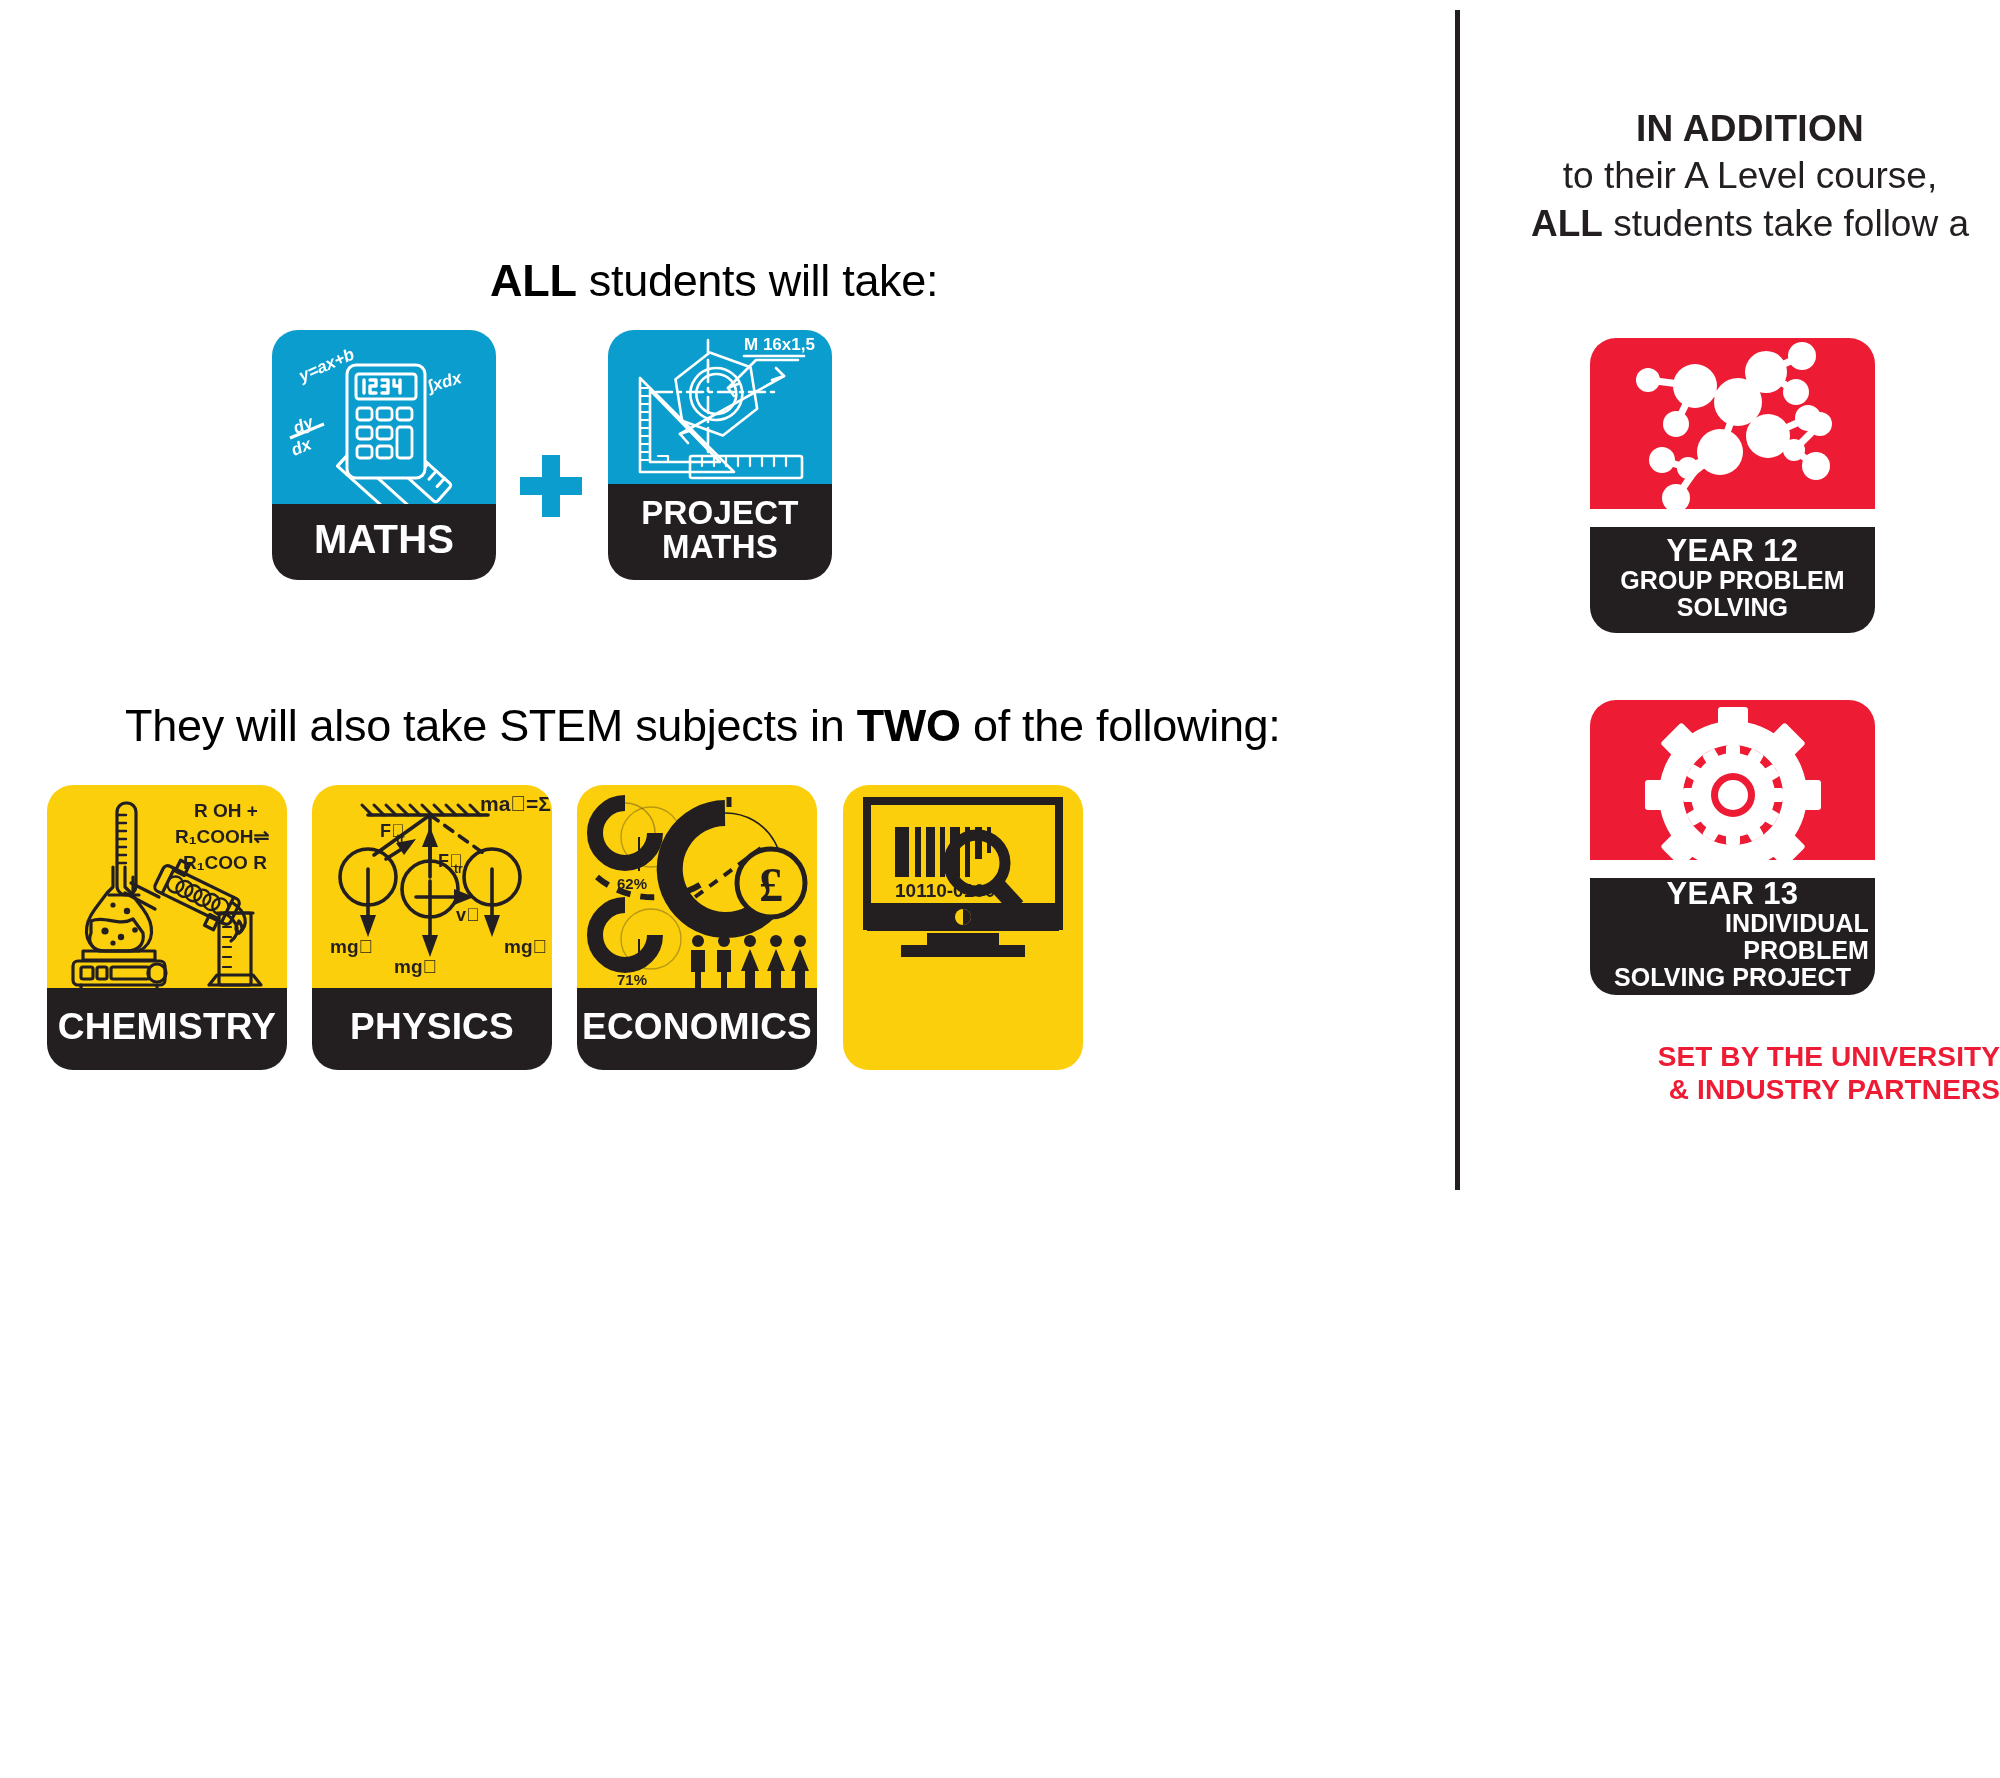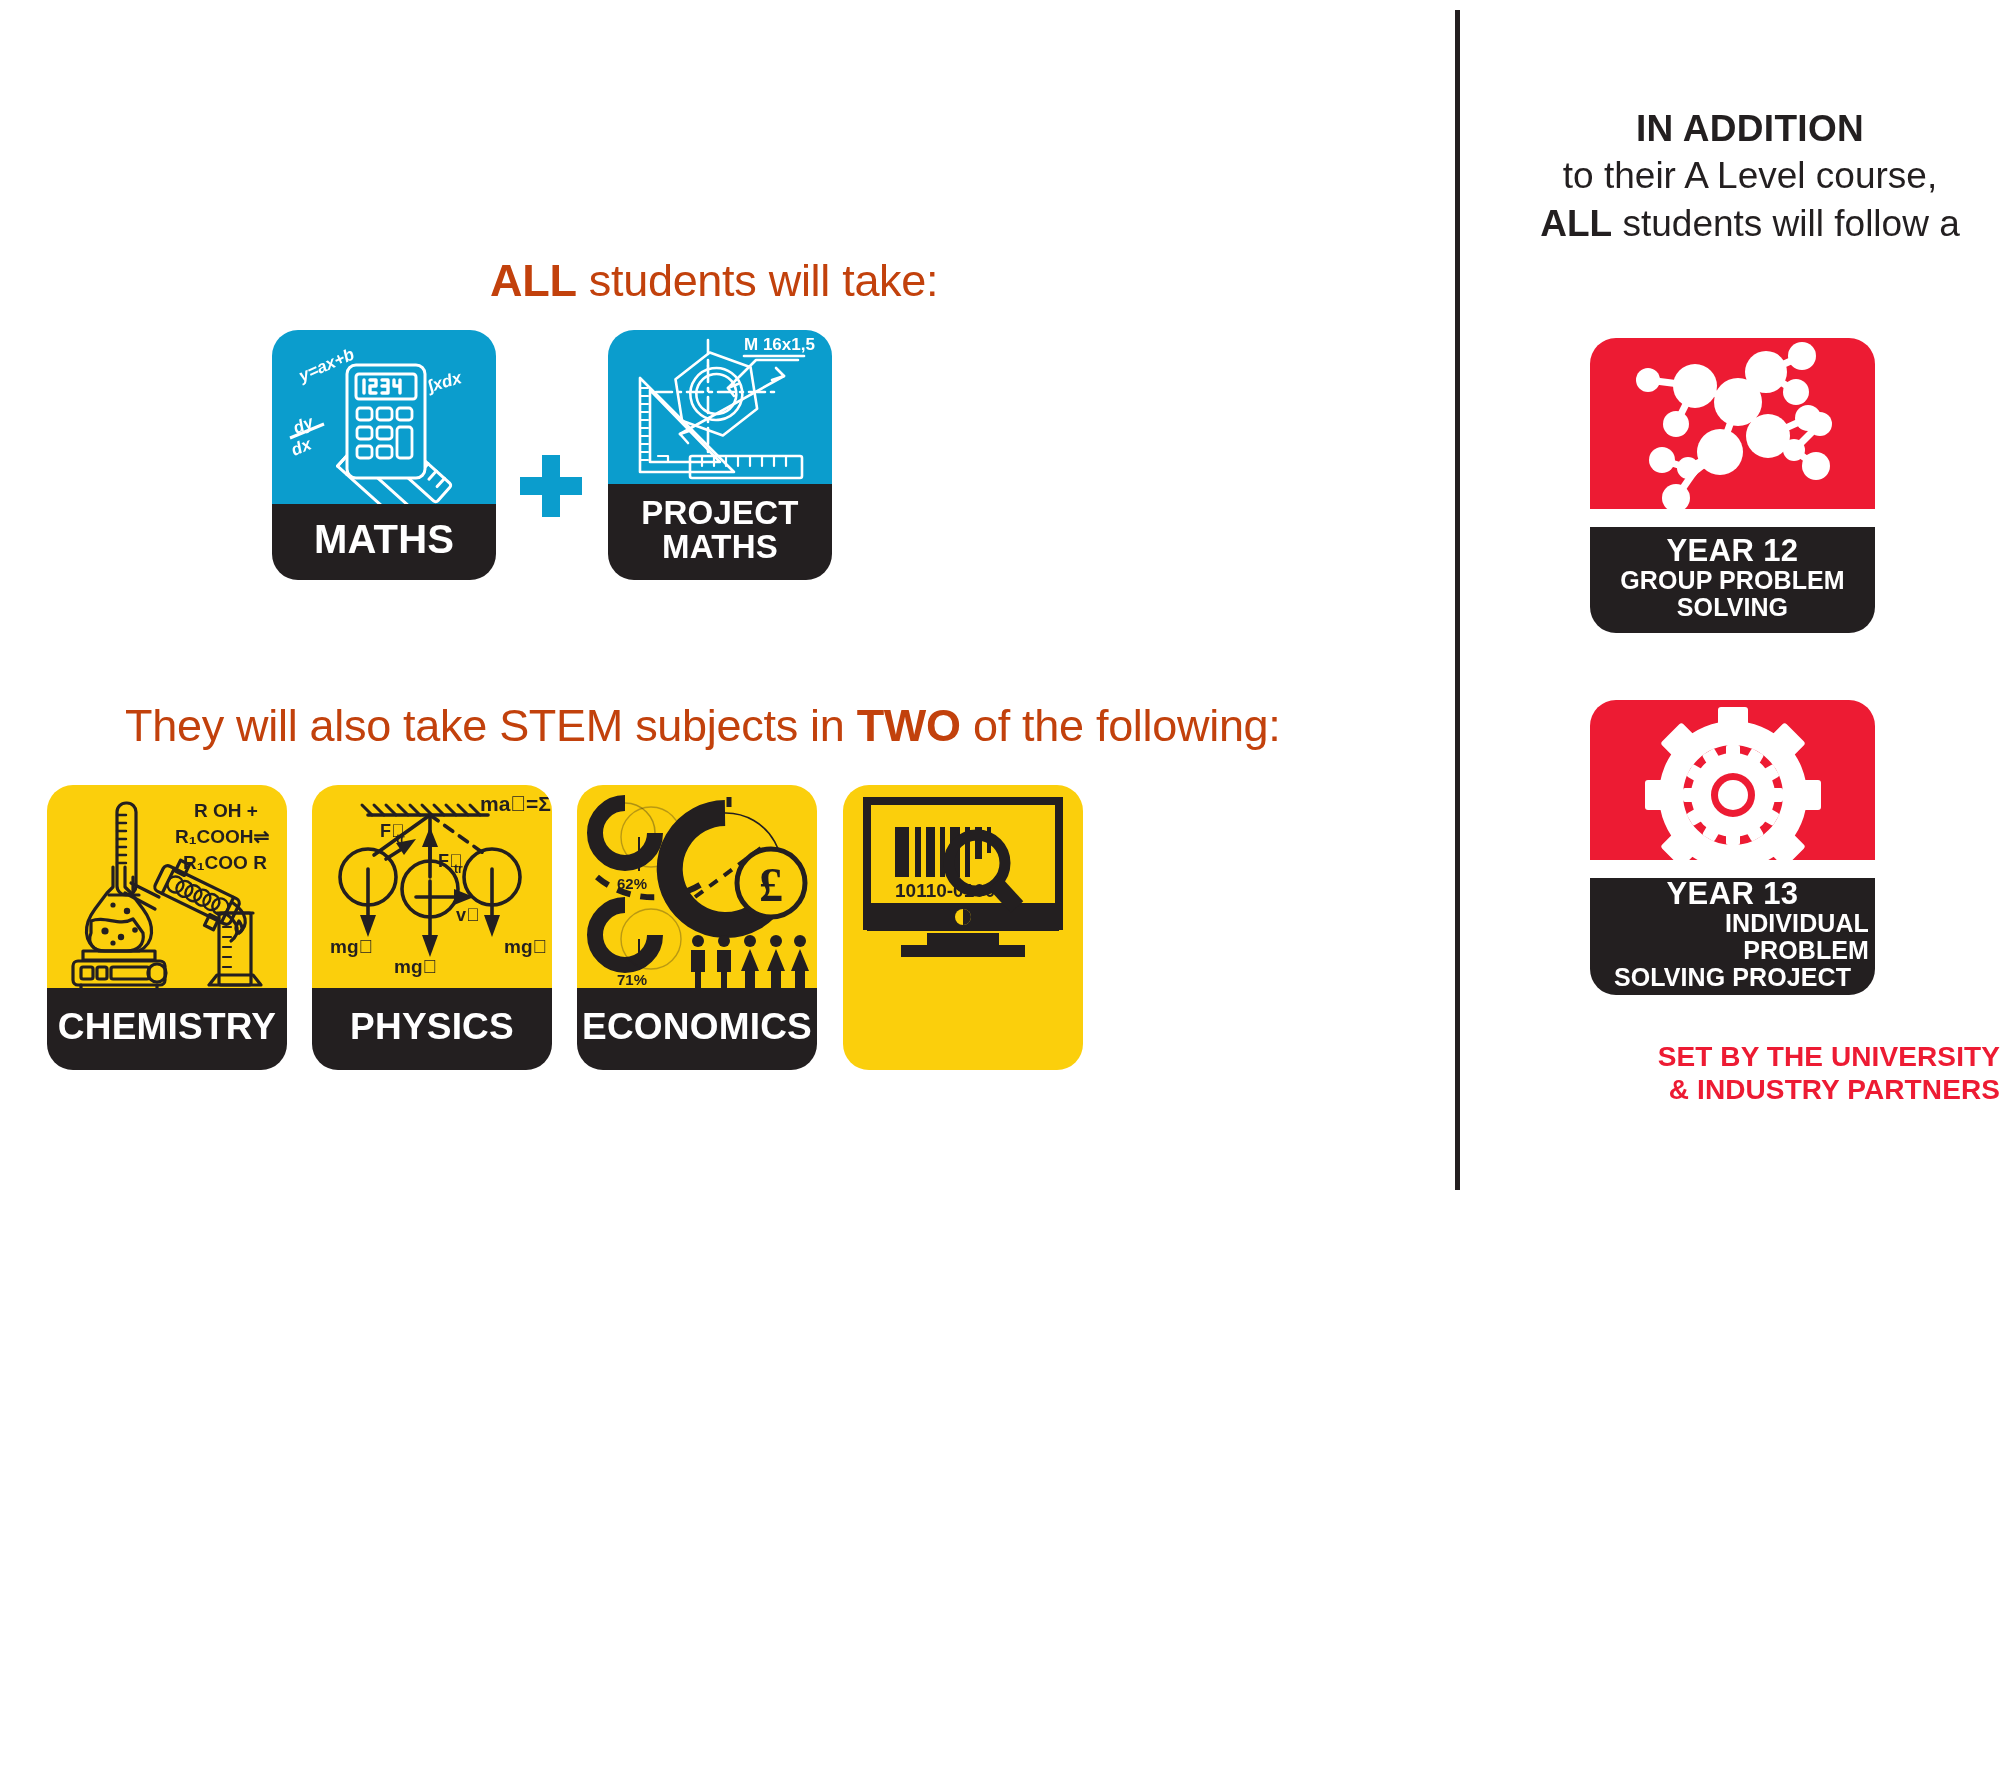--- a/index.html
+++ b/index.html
@@ -27,21 +27,21 @@
     left: 0;
     top: 0;
     width: 1455px;
     height: 1210px;
   }
 
   .heading {
     font-size: 44px;
     font-weight: 400;
     letter-spacing: -0.3px;
-    color: #c2410c;
+    color: #000000;
     white-space: nowrap;
   }
   .heading b { font-weight: 700; }
 
   .heading-take {
     position: absolute;
     left: 490px;
     top: 255px;
     font-size: 45px;
   }
@@ -517,21 +517,21 @@
 
   </div>
 
   <div class="divider"></div>
 
   <div class="right-col">
 
     <div class="right-intro">
       <div class="cap">IN ADDITION</div>
       <div>to their A Level course,</div>
-      <div><b>ALL</b><span> students will follow a</span></div>
+      <div><b>ALL</b><span> students take follow a</span></div>
     </div>
 
     <div class="tile red year-tile" id="tile-year12">
       <div class="tile-art">
         <svg viewBox="0 0 285 190" width="285" height="190">
           <g stroke="#ffffff" stroke-width="7" stroke-linecap="round">
             <path d="M58 42 L105 48"></path>
             <path d="M105 48 L148 64"></path>
             <path d="M105 48 L86 86"></path>
             <path d="M148 64 L176 34"></path>

